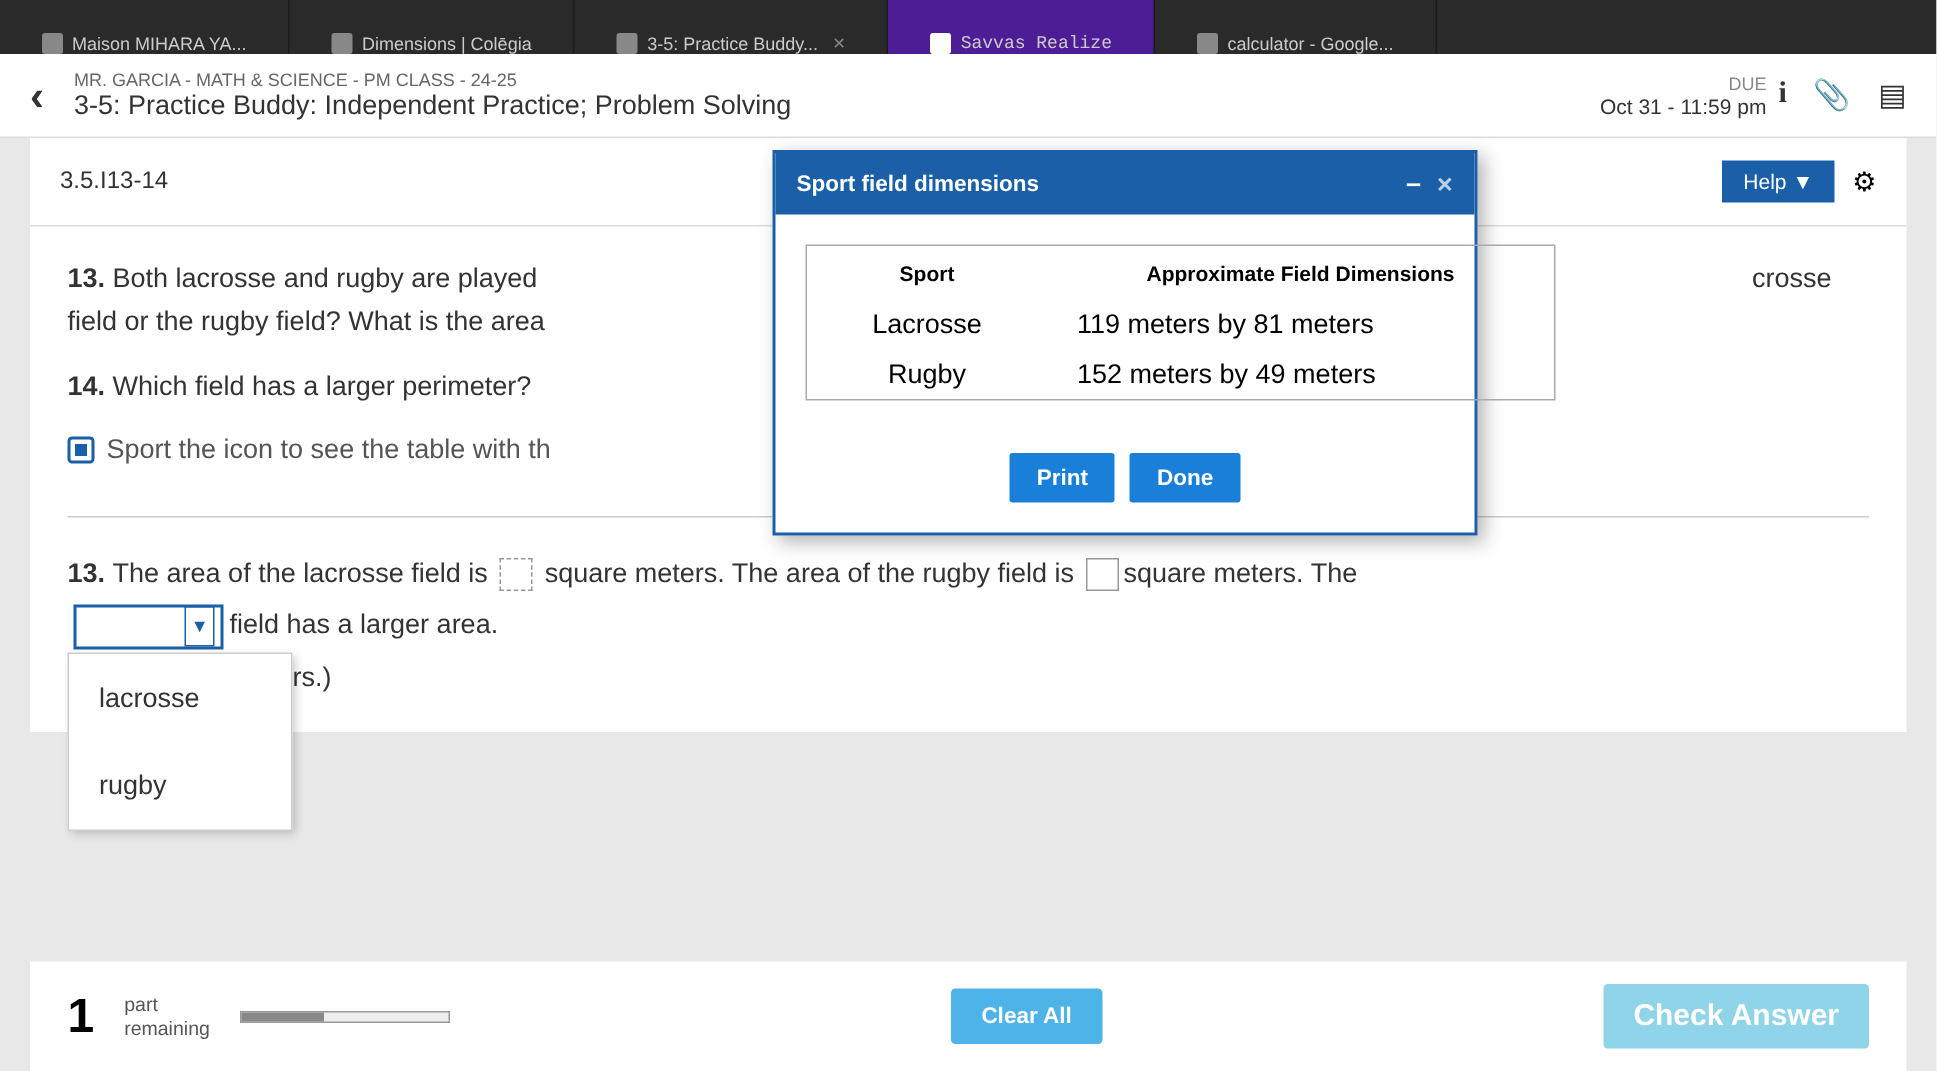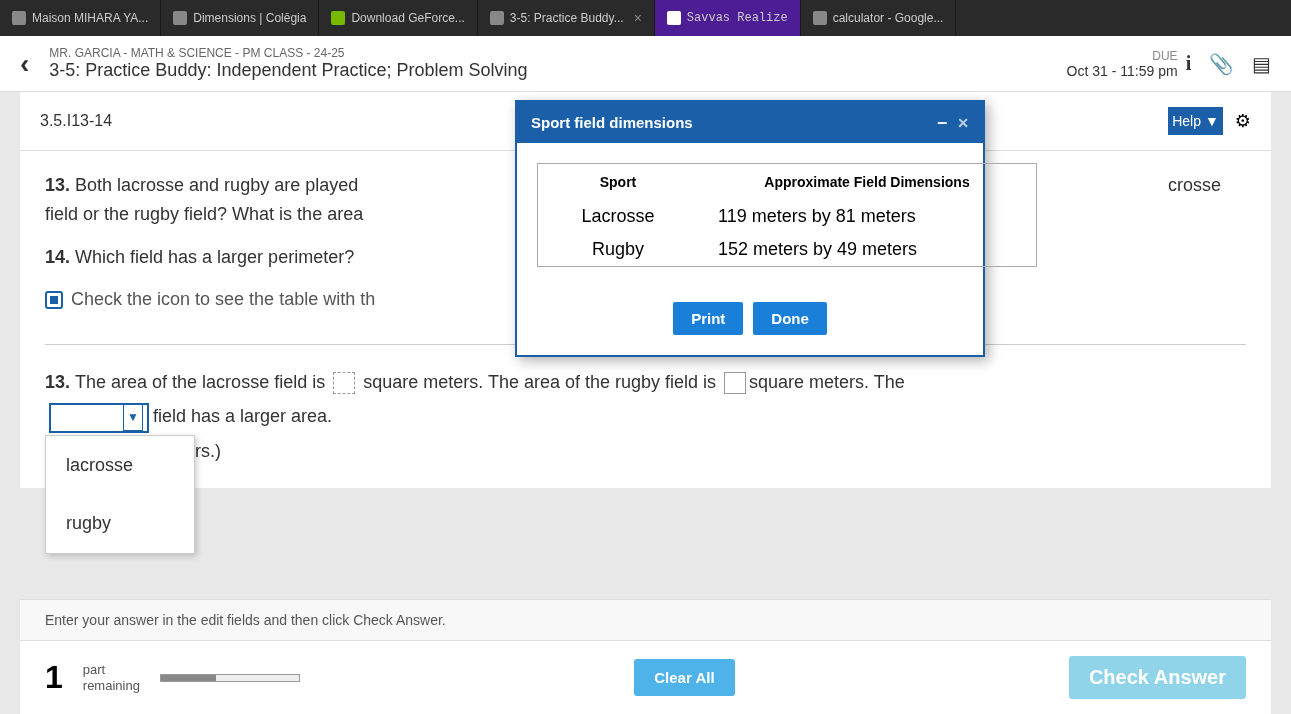--- a/index.html
+++ b/index.html
@@ -1,37 +1,37 @@
 <!DOCTYPE html>
 <html><head>
   <meta charset="utf-8">
   <style>
     * { margin: 0; padding: 0; box-sizing: border-box; }
     body { font-family: Arial, sans-serif; background: #e8e8e8; width: 1291px; height: 714px; overflow: hidden; }
     
     .browser-tabs { display: flex; background: #2a2a2a; height: 36px; align-items: center; }
-    .tab { display: flex; align-items: center; padding: 0 12px; color: #ccc; font-size: 12px; height: 100%; border-right: 1px solid #1a1a1a; gap: 6px; white-space: nowrap; }
+    .tab { display: flex; align-items: flex-end; padding: 0 28px; color: #ccc; font-size: 12px; height: 100%; border-right: 1px solid #1a1a1a; gap: 6px; white-space: nowrap; }
     .tab.active { background: #4c1d95; font-family: Liberation Mono, monospace; }
     .tab-favicon { width: 14px; height: 14px; background: #888; border-radius: 2px; display: inline-block; }
     .tab-close { color: #888; font-size: 14px; margin-left: 4px; }
     
     .page-header { background: #fff; padding: 10px 20px; display: flex; align-items: center; border-bottom: 1px solid #ddd; }
     .back-btn { font-size: 28px; color: #333; margin-right: 20px; cursor: pointer; font-weight: bold; }
     .header-info { flex: 1; }
     .breadcrumb { font-size: 12px; color: #666; }
     .page-title { font-size: 18px; color: #333; }
     .due-info { text-align: right; margin-right: 8px; }
     .due-label { font-size: 12px; color: #888; }
     .due-date { font-size: 14px; color: #333; }
     .header-icons { display: flex; gap: 18px; font-size: 20px; color: #333; }
     
     .content-area { background: #fff; margin: 0 20px; position: relative; }
     .content-header { display: flex; align-items: center; padding: 15px 20px; border-bottom: 1px solid #ddd; }
     .section-id { font-size: 16px; color: #333; flex: 1; }
-    .help-btn { background: #1a5fa8; color: #fff; padding: 6px 4px; font-size: 14px; display: flex; align-items: flex-end; gap: 4px; }
+    .help-btn { background: #1a5fa8; color: #fff; padding: 6px 14px; font-size: 14px; display: flex; align-items: flex-end; gap: 4px; }
     .gear-icon { font-size: 18px; margin-left: 12px; cursor: pointer; }
     
     .question-body { padding: 20px 25px; font-size: 18px; color: #333; line-height: 1.6; }
     .question-body p { margin-bottom: 14px; }
     .click-icon-row { display: flex; align-items: center; gap: 8px; color: #555; }
     .table-icon { width: 18px; height: 18px; border: 2px solid #1a5fa8; border-radius: 3px; display: inline-flex; align-items: center; justify-content: center; }
     .table-icon-inner { width: 8px; height: 8px; background: #1a5fa8; }
     
     .divider { border-top: 1px solid #ccc; margin: 10px 25px; }
     
@@ -78,24 +78,20 @@
 <div class="browser-tabs">
   <div class="tab">
       <span class="tab-favicon"></span>
       <span>Maison MIHARA YA...</span>
     </div>
   <div class="tab">
       <span class="tab-favicon"></span>
       <span>Dimensions | Colēgia</span>
     </div>
   <div class="tab">
-      <span class="tab-favicon" style="background:#76b900"></span>
-      <span>Download GeForce...</span>
-    </div>
-  <div class="tab">
       <span class="tab-favicon"></span>
       <span>3-5: Practice Buddy...</span>
       <span class="tab-close">×</span>
     </div>
   <div class="tab active">
       <span class="tab-favicon" style="background:#fff"></span>
       <span>Savvas Realize</span>
     </div>
   <div class="tab">
       <span class="tab-favicon"></span>
@@ -131,21 +127,21 @@
   </div>
 
   <div class="question-body" style="position:relative">
     <span class="crosse-frag">crosse</span>
     <p><b>13. </b><span>Both lacrosse and rugby are played</span><br><span>field or the rugby field? What is the area</span></p>
     <p><b>14. </b><span>Which field has a larger perimeter?</span></p>
     <div class="click-icon-row">
       <span class="table-icon">
           <span class="table-icon-inner"></span>
         </span>
-      <span>Check the icon to see the table with th</span>
+      <span>Sport the icon to see the table with th</span>
     </div>
   </div>
 
   <div class="divider"></div>
 
   <div class="answer-section">
     <div>
       <b>13. </b><span>The area of the lacrosse field is </span><span class="input-box"></span><span> square meters. The area of the rugby field is </span><span class="input-box2"></span><span>square meters. The </span>
       <br>
       <span class="dropdown-box">
@@ -184,21 +180,20 @@
       </div>
     </div>
   </div>
   <div class="popup-buttons">
     <button class="popup-btn">Print</button>
     <button class="popup-btn">Done</button>
   </div>
 </div>
 
 <div class="footer-area">
-  <div class="footer-hint">Enter your answer in the edit fields and then click Check Answer.</div>
   <div class="footer-actions">
     <div class="parts-count">1</div>
     <div>
       <div class="parts-label">part</div>
       <div class="parts-label">remaining</div>
     </div>
     <div class="progress-bar">
         <div class="progress-fill"></div>
       </div>
     <div class="footer-spacer"></div>

